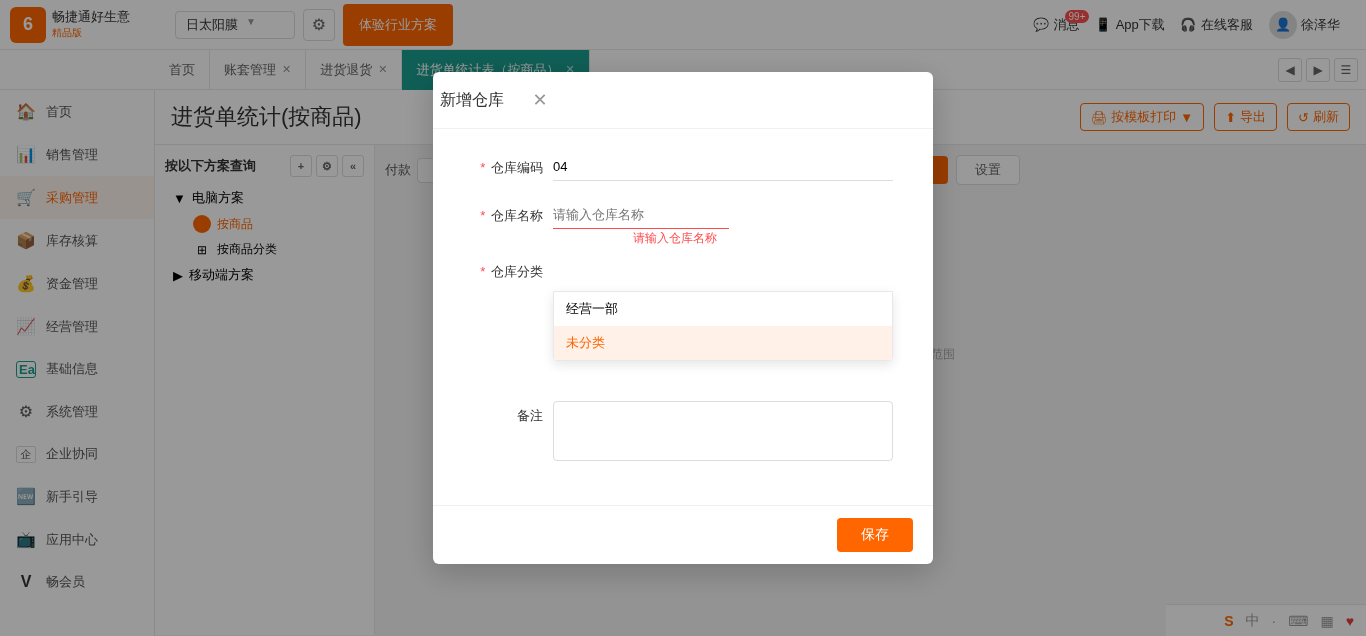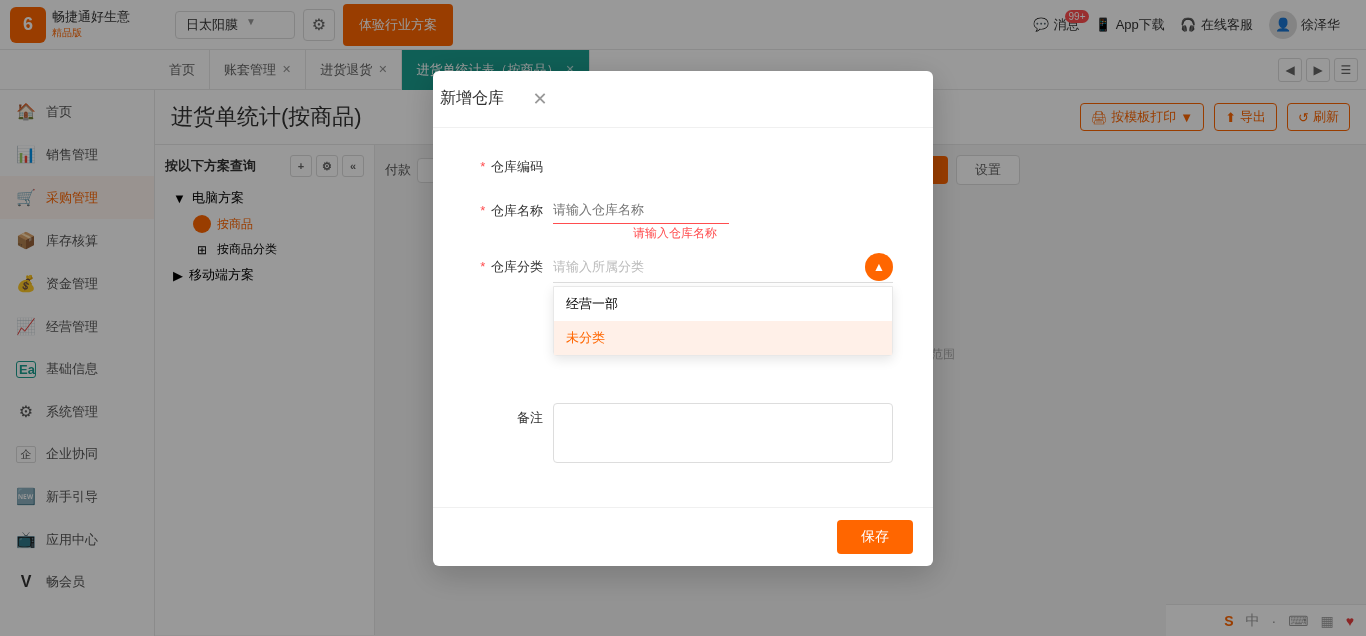--- a/index.html
+++ b/index.html
@@ -514,41 +514,38 @@
       <span>新增仓库</span>
       <div class="modal-close">✕</div>
     </div>
     <div class="modal-body">
 
       <div class="form-row">
         <div class="form-label">
           <span class="required-star">*</span>
           <span>仓库编码</span>
         </div>
+        <input class="form-input" type="text" value="04" style="">
       </div>
 
       <div class="form-row" style="margin-bottom:28px;">
         <div class="form-label">
           <span class="required-star">*</span>
           <span>仓库名称</span>
         </div>
         <div class="form-input-wrapper">
           <input class="form-input error" type="text" placeholder="请输入仓库名称" style="">
           <div class="error-msg">请输入仓库名称</div>
         </div>
       </div>
 
       <div class="form-row" style="position:relative;">
         <div class="form-label">
           <span class="required-star">*</span>
           <span>仓库分类</span>
-        </div>
-        <div class="dropdown-trigger">
-          <span style="color:#bbb;">请输入所属分类</span>
-          <div class="up-arrow">▲</div>
         </div>
 
         <div class="dropdown-list" style="top:34px;">
           <div class="dropdown-item">经营一部</div>
           <div class="dropdown-item selected">未分类</div>
         </div>
       </div>
 
       <div class="form-row" style="margin-top:120px;">
         <div class="form-label">备注</div>

